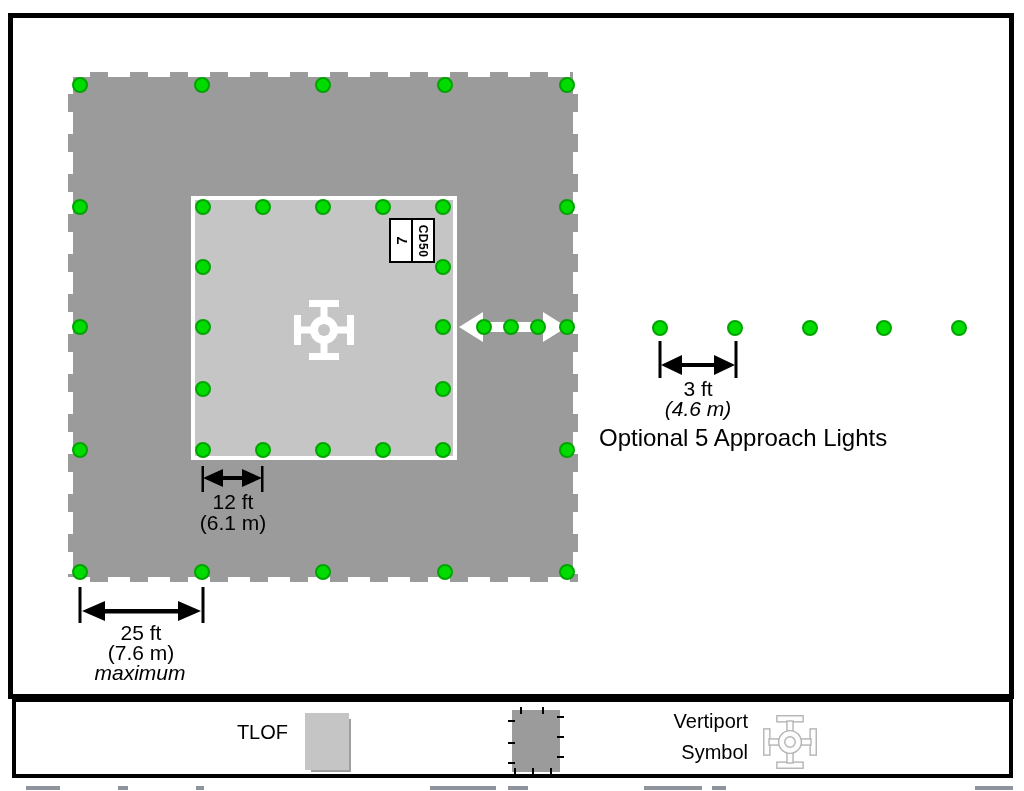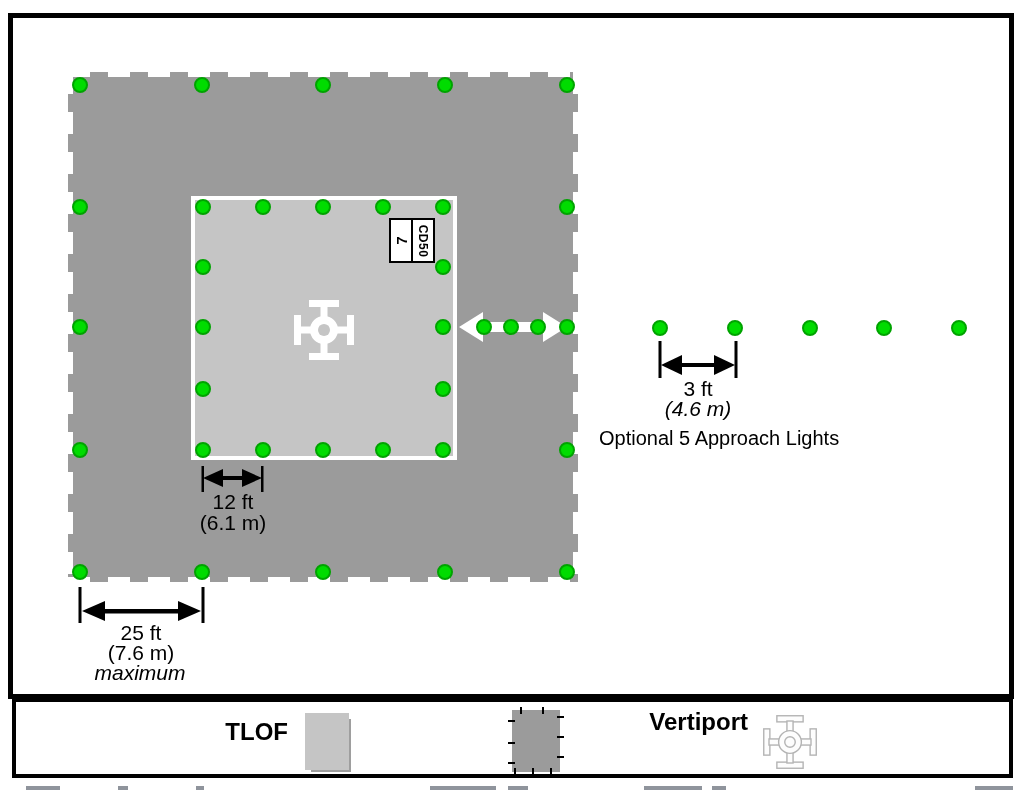--- a/index.html
+++ b/index.html
@@ -27,24 +27,24 @@
   
   #marking-box { left:389px; top:218px; width:46px; height:45px; background:#fff; border:2px solid #000;
                  box-sizing:border-box; display:flex; flex-direction:row; }
   .mark-cell { flex:1; position:relative; display:flex; align-items:center; justify-content:center; overflow:hidden; }
   .mark-divider { width:2px; background:#000; }
   .rot-ccw { transform:rotate(-90deg); font-weight:700; font-size:15px; white-space:nowrap; }
   .rot-cw  { transform:rotate(90deg);  font-weight:700; font-size:12px; letter-spacing:0.5px; white-space:nowrap; }
 
   
   .dim-label { position:absolute; text-align:center; font-size:21px; line-height:21px; }
-  .note-label { position:absolute; font-size:20px; line-height:24px; }
-
-  
-  .legend-label { position:absolute; font-size:24px; line-height:30px; text-align:right;font-weight:bold; }
+  .note-label { position:absolute; font-size:24px; line-height:24px; }
+
+  
+  .legend-label { position:absolute; font-size:20px; line-height:30px; text-align:right; }
   #legend-tlof-swatch { left:305px; top:713px; width:44px; height:57px; background:var(--tlof,#C5C5C5);
                         box-shadow:4px 4px 0 -2px #9e9e9e; }
   #legend-fato-swatch { left:512px; top:710px; width:48px; height:62px; background:var(--fato,#9B9B9B); }
   .tickv { position:absolute; width:2px; height:7px; background:#000; }
   .tickh { position:absolute; width:7px; height:2px; background:#000; }
 
   
   .cap-mark { position:absolute; height:4px; background:#8f949c; top:786px; }
 </style>
 </head>
@@ -134,20 +134,21 @@
     <div class="tickh" style="left:-4px; top:10px;"></div>
     <div class="tickh" style="left:-4px; top:32px;"></div>
     <div class="tickh" style="left:-4px; top:52px;"></div>
     <div class="tickh" style="left:45px; top:6px;"></div>
     <div class="tickh" style="left:45px; top:26px;"></div>
     <div class="tickh" style="left:45px; top:46px;"></div>
   </div>
 
   <div class="legend-label" style="left:598px; top:706px; width:150px; line-height:31px;">
     <div>Vertiport</div>
+    <div>Symbol</div>
   </div>
   <svg class="abs" style="left:762px; top:712px;" width="56" height="60" viewBox="0 0 64 64">
     <g fill="#fdfdfd" stroke="#b4b4b4" stroke-width="1.6">
       <rect x="17" y="2" width="30" height="7"></rect>
       <rect x="17" y="55" width="30" height="7"></rect>
       <rect x="2" y="17" width="7" height="30"></rect>
       <rect x="55" y="17" width="7" height="30"></rect>
       <rect x="28.5" y="8" width="7" height="48"></rect>
       <rect x="8" y="28.5" width="48" height="7"></rect>
       <circle cx="32" cy="32" r="13" fill="#fdfdfd"></circle>

